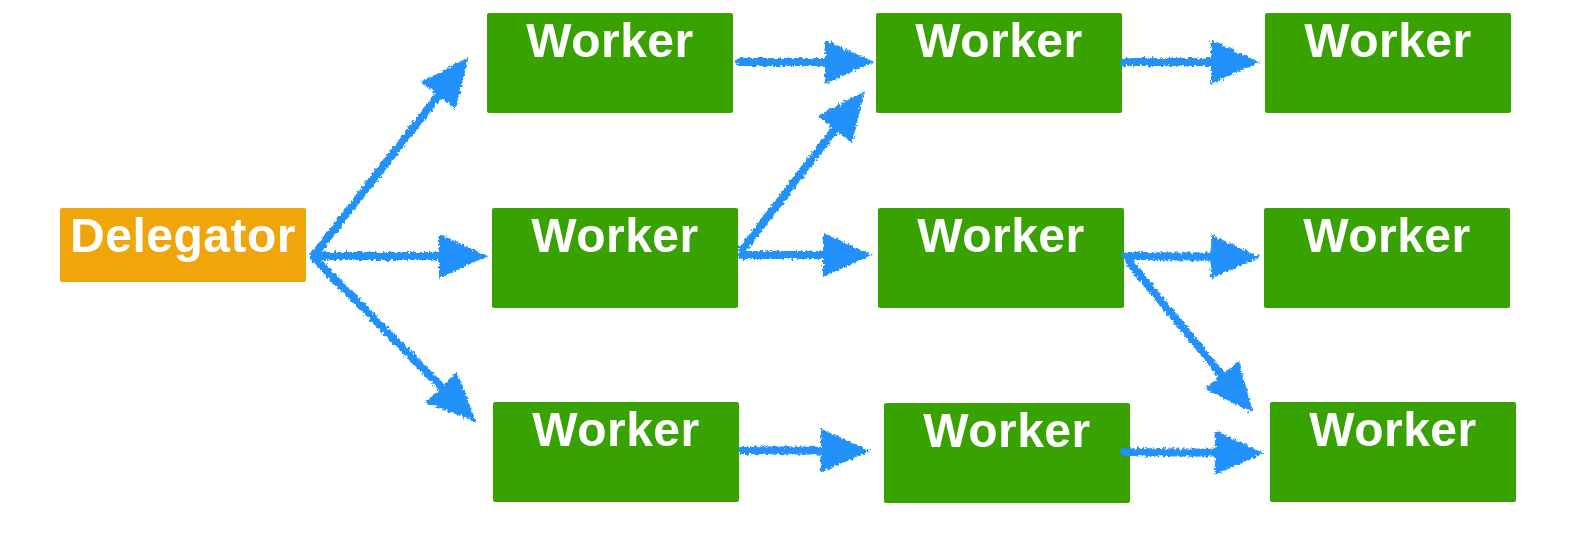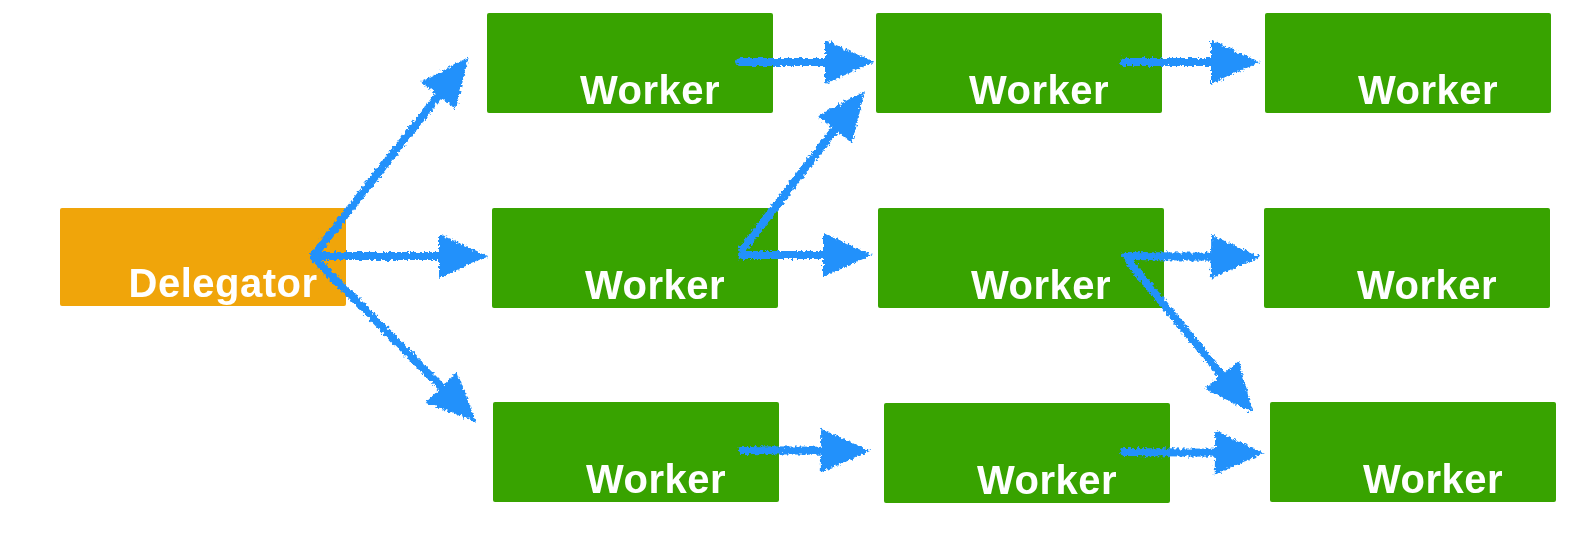--- a/index.html
+++ b/index.html
@@ -11,46 +11,45 @@
     position: relative;
     width: 1584px;
     height: 542px;
     background: #ffffff;
     overflow: hidden;
     font-family: "Liberation Sans", sans-serif;
   }
   .node {
     position: absolute;
     display: flex;
-    align-items: flex-end;
+    align-items: flex-start;
     justify-content: center;
     width: 246px;
     height: 100px;
     border-radius: 2px;
     color: #ffffff;
-    font-size: 40px;
+    font-size: 48px;
     font-weight: bold;
     letter-spacing: 0.5px;
     text-align: center;
-    padding-left: 40px;
   }
   
   .node::after {
     content: "";
     position: absolute;
     left: 12px;
     right: 12px;
     bottom: -16px;
     height: 26px;
     border-radius: 50%;
     background: radial-gradient(ellipse at 50% 35%, rgba(0,0,0,0.62) 0%, rgba(0,0,0,0.35) 45%, rgba(0,0,0,0) 75%);
     filter: blur(7px);
     z-index: -1;
   }
-  .node.delegator { background: #f0a50a; height: 98px; }
+  .node.delegator { background: #f0a50a; height: 74px; }
   .node.worker    { background: #38a300; }
   .node .label { pointer-events: none; }
 
   .edges-layer {
     position: absolute;
     left: 0;
     top: 0;
     width: 1584px;
     height: 542px;
     z-index: 2;

